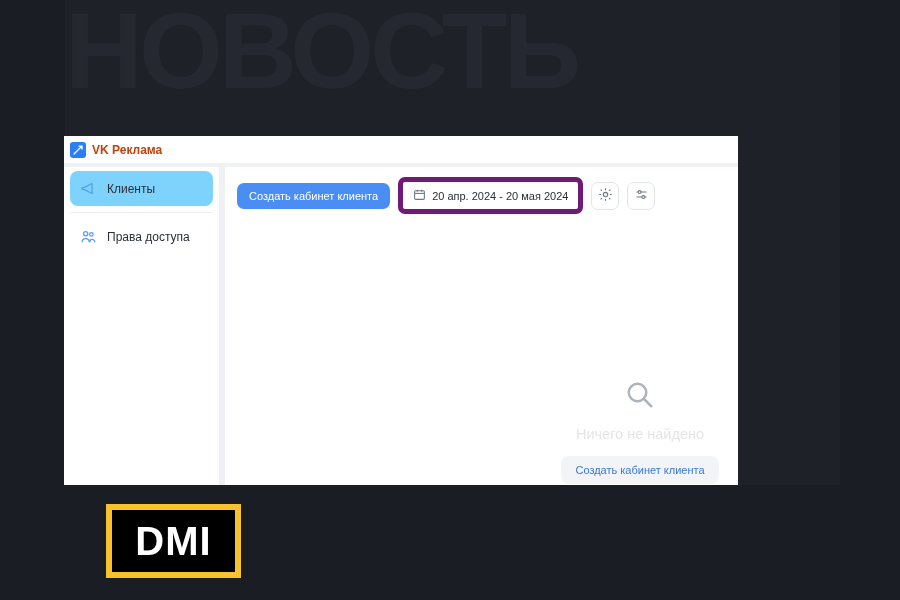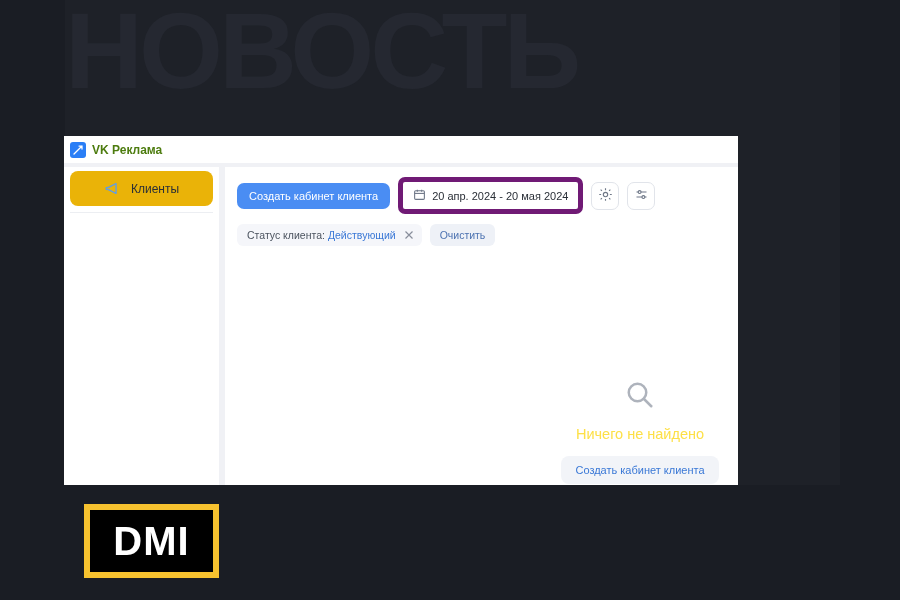--- a/index.html
+++ b/index.html
@@ -34,21 +34,21 @@
       top: -12px;
       font-size: 108px;
       font-weight: 900;
       color: #252831;
       letter-spacing: -4px;
       font-family: Arial, sans-serif;
       user-select: none;
     }
     .bg-dmi-frame {
       position: absolute;
-      left: 84px;
+      left: 106px;
       top: 504px;
       width: 135px;
       height: 74px;
       border: 6px solid #f7c22f;
       display: flex;
       align-items: center;
       justify-content: center;
       background: #000;
     }
     .bg-dmi-text {
@@ -85,21 +85,21 @@
       height: 16px;
       background: #2a7ef6;
       border-radius: 3px;
       display: flex;
       align-items: center;
       justify-content: center;
     }
     .app-title {
       font-size: 12px;
       font-weight: 600;
-      color: #4d7c0f;
+      color: #c2410c;
     }
     .app-body {
       flex: 1;
       display: flex;
       gap: 6px;
       padding: 4px 0 0 0;
     }
     
     .sidebar {
       width: 155px;
@@ -113,22 +113,21 @@
     .sidebar-item {
       display: flex;
       align-items: center;
       gap: 10px;
       padding: 9px 10px;
       border-radius: 8px;
       cursor: pointer;
       color: #404854;
     }
     .sidebar-item.active {
-      background: #eab308;
-      justify-content: center;
+      background: #7dd3fc;
     }
     .sidebar-icon {
       width: 17px;
       height: 17px;
       display: flex;
       align-items: center;
       justify-content: center;
       color: #5a9cf0;
       flex-shrink: 0;
     }
@@ -239,21 +238,21 @@
       display: flex;
       flex-direction: column;
       align-items: center;
     }
     .empty-icon {
       color: #aeb3bc;
       margin-bottom: 12px;
     }
     .empty-title {
       font-size: 14.5px;
-      color: #fde047;
+      color: #e5e5e5;
       font-weight: 500;
       margin-bottom: 14px;
     }
     .empty-cta {
       background: #f2f4f8;
       color: #3a78d6;
       border: none;
       border-radius: 8px;
       padding: 8px 14px;
       font-size: 11px;
@@ -290,20 +289,31 @@
           <svg width="17" height="17" viewBox="0 0 24 24" fill="none">
             <path d="M3 11 L3 13 L7 14 L17 19 L17 5 L7 10 Z" stroke="#5a9cf0" stroke-width="1.8" stroke-linejoin="round"></path>
           </svg>
         </span>
         <span class="sidebar-label">Клиенты</span>
       </div>
 
 
       <div class="sidebar-divider"></div>
 
+      <div class="sidebar-item">
+        <span class="sidebar-icon">
+          <svg width="17" height="17" viewBox="0 0 24 24" fill="none">
+            <circle cx="8" cy="8" r="3" stroke="#5a9cf0" stroke-width="1.8"></circle>
+            <circle cx="16" cy="9" r="2.5" stroke="#5a9cf0" stroke-width="1.8"></circle>
+            <path d="M3 20 C3 16 6 15 8 15 C10 15 13 16 13 20" stroke="#5a9cf0" stroke-width="1.8"></path>
+            <path d="M14 20 C14 17 16 16 17 16 C18 16 21 17 21 20" stroke="#5a9cf0" stroke-width="1.8"></path>
+          </svg>
+        </span>
+        <span class="sidebar-label">Права доступа</span>
+      </div>
 
     </div>
 
     <div class="main">
 
       <div class="toolbar">
         <button class="btn-primary">Создать кабинет клиента</button>
 
         <div class="date-pill">
           <span>
@@ -329,32 +339,20 @@
           <span>
             <svg width="15" height="15" viewBox="0 0 24 24" fill="none">
               <path d="M4 8 H20 M4 16 H20" stroke="#6e7787" stroke-width="1.8"></path>
               <circle cx="9" cy="8" r="2.3" fill="#fff" stroke="#6e7787" stroke-width="1.8"></circle>
               <circle cx="15" cy="16" r="2.3" fill="#fff" stroke="#6e7787" stroke-width="1.8"></circle>
             </svg>
           </span>
         </button>
       </div>
 
-      <div class="filter-row">
-        <div class="chip">
-          <span>Статус клиента:</span>
-          <span class="chip-value">Действующий</span>
-          <span class="chip-close">
-            <svg width="14" height="14" viewBox="0 0 24 24">
-              <path d="M6 6 L18 18 M18 6 L6 18" stroke="#888e9b" stroke-width="2"></path>
-            </svg>
-          </span>
-        </div>
-        <button class="clear-btn">Очистить</button>
-      </div>
 
     </div>
 
   </div>
 </div>
 
 <div class="empty-state">
   <div class="empty-icon">
     <svg width="30" height="30" viewBox="0 0 24 24" fill="none">
       <circle cx="10" cy="10" r="7" stroke="#aeb3bc" stroke-width="2"></circle>

